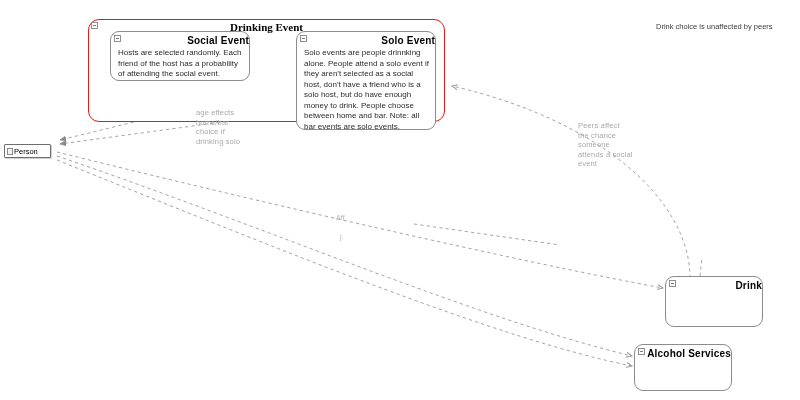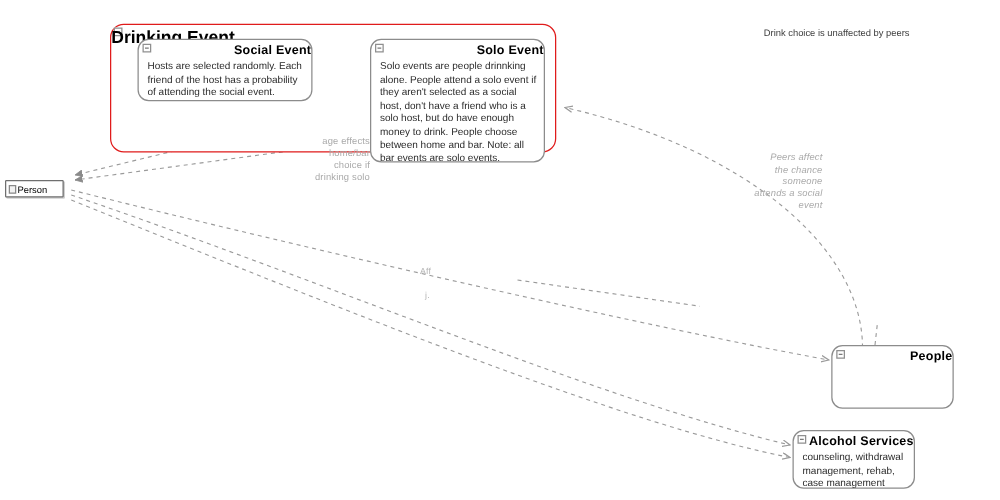--- a/index.html
+++ b/index.html
@@ -47,21 +47,21 @@
   #drinking-event{
     position:absolute;
     left:88px;top:19px;width:357px;height:103px;
     border:1.6px solid #e01b1b;
     border-radius:11px;
     background:#ffffff;
     box-sizing:border-box;
   }
   #drinking-event .container-title{
     position:absolute;left:0;right:0;top:1px;
-    text-align:left;font-weight:bold;font-size:14px;color:#000;
+    text-align:center;font-weight:bold;font-size:11px;color:#000;font-family:Liberation Serif, serif;
   }
   #drinking-event .collapse{left:2px;top:2px;}
 
   
   #social-event{left:110px;top:31px;width:140px;height:50px;}
   #solo-event  {left:296px;top:31px;width:140px;height:99px;}
   #peers       {left:665px;top:276px;width:98px;height:51px;}
   #alcohol-services{left:634px;top:344px;width:98px;height:47px;}
 
   
@@ -78,38 +78,38 @@
   #person .p-label{
     position:absolute;left:9px;top:1px;right:1px;
     font-size:7.5px;font-weight:normal;line-height:11px;color:#000;
   }
 
   
   .edge-label{
     position:absolute;
     font-size:7.5px;line-height:9.5px;
     color:#a9a9a9;
-    text-align:right;
+    text-align:left;
     white-space:pre-line;
     letter-spacing:.15px;
   }
   #label-age{left:196px;top:108px;width:100px;}
   #label-underage{left:340px;top:202px;width:78px;}
   #label-aff{left:336px;top:213px;width:22px;text-align:left;font-size:7px;color:#b5b5b5;}
   #label-aff2{left:340px;top:232px;width:10px;text-align:left;font-size:7px;color:#b5b5b5;}
-  #label-peers-affect{left:578px;top:121px;width:80px;font-style:italic;}
+  #label-peers-affect{left:578px;top:121px;width:80px;}
 
   
   .note{
     position:absolute;
     font-size:7.5px;line-height:10px;color:#3d3d3d;
     white-space:nowrap;
   }
   #note-0{left:637px;top:4px;}
-  #note-1{left:611px;top:22px;}
+  #note-1{left:656px;top:22px;}
 </style>
 </head>
 <body>
 
 <div id="canvas">
 
   <svg class="edges" viewBox="0 0 800 400" xmlns="http://www.w3.org/2000/svg">
     <defs>
       <marker id="arr" markerWidth="7" markerHeight="7" refX="6" refY="3" orient="auto" markerUnits="userSpaceOnUse">
         <path d="M0,0.4 L6,3 L0,5.6" fill="none" stroke="#9a9a9a" stroke-width="1"></path>
@@ -151,27 +151,26 @@
   </div>
 
   <div class="node" id="solo-event">
     <span class="collapse"></span>
     <div class="title">Solo Event</div>
     <div class="body">Solo events are people drinnking alone. People attend a solo event if they aren't selected as a social host, don't have a friend who is a solo host, but do have enough money to drink. People choose between home and bar. Note: all bar events are solo events.</div>
   </div>
 
   <div class="node" id="peers">
     <span class="collapse"></span>
-    <div class="title">People</div>
+    <div class="title">Drink</div>
   </div>
 
   <div class="node" id="alcohol-services">
     <span class="collapse"></span>
     <div class="title">Alcohol Services</div>
-    <div class="body">counseling, withdrawal management, rehab, case management</div>
   </div>
 
   <div id="person">
     <span class="p-icon"></span>
     <span class="p-label">Person</span>
   </div>
 
   <div class="edge-label" id="label-age">age effects
 home/bar
 choice if

